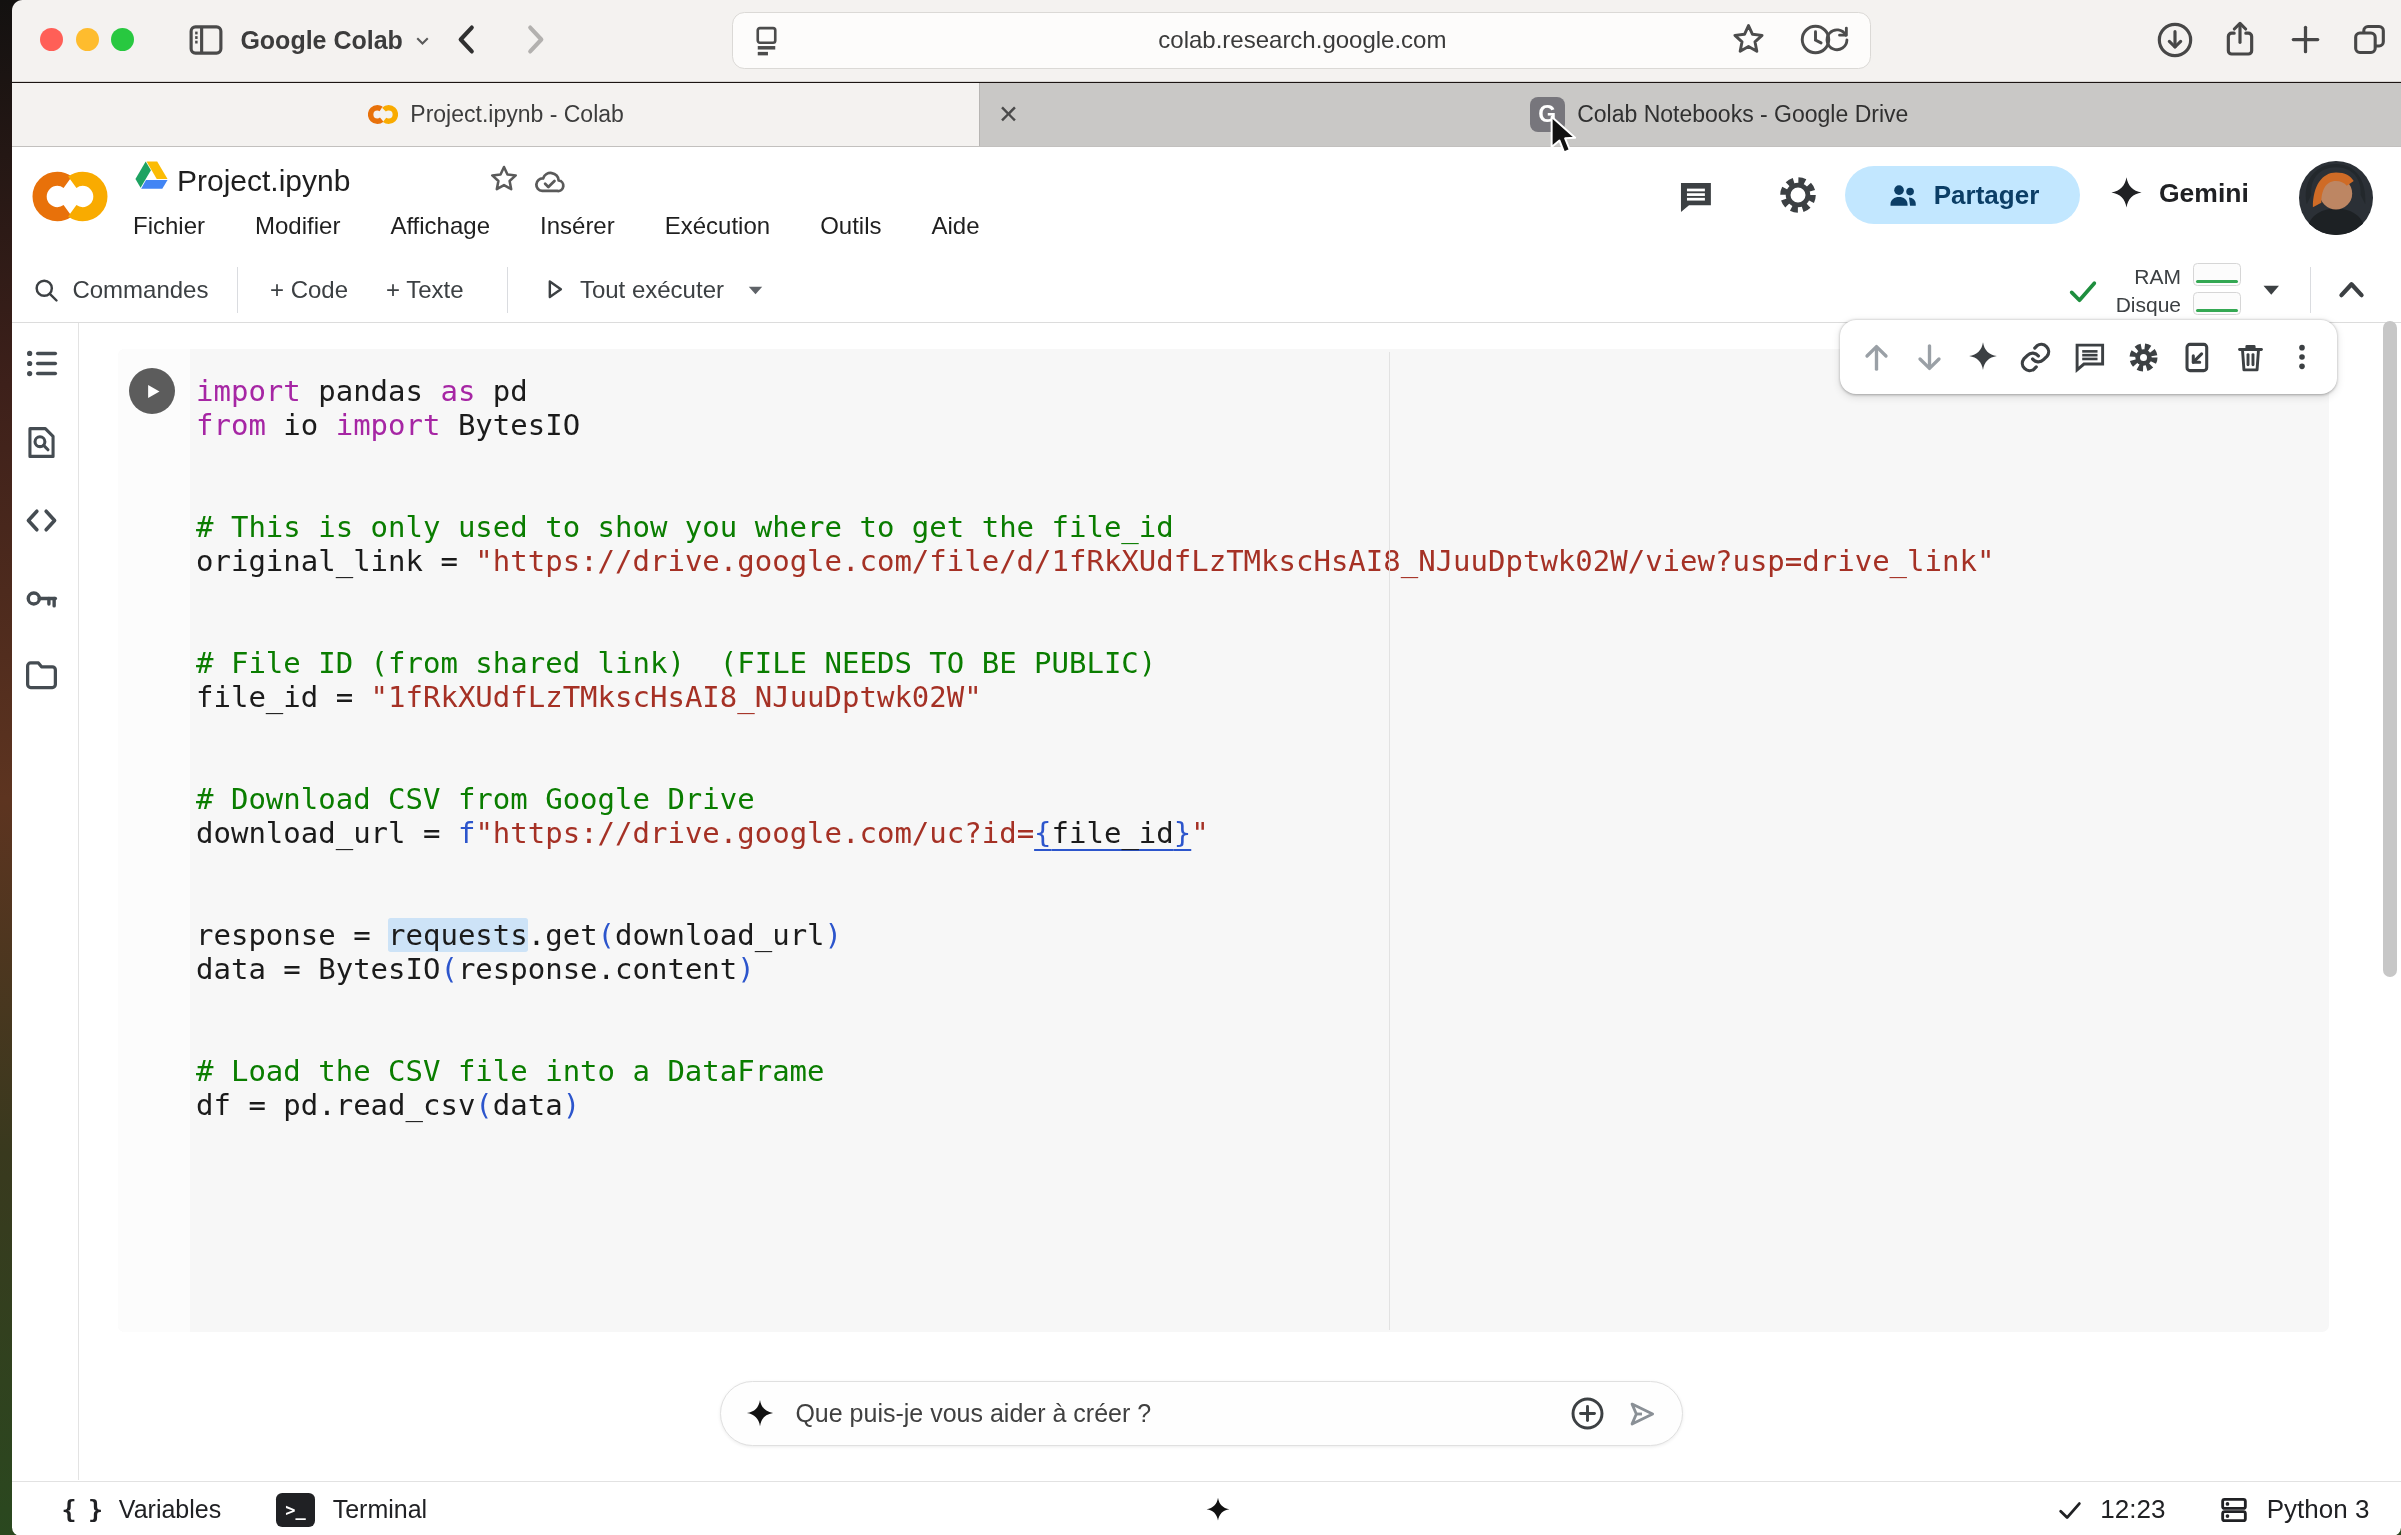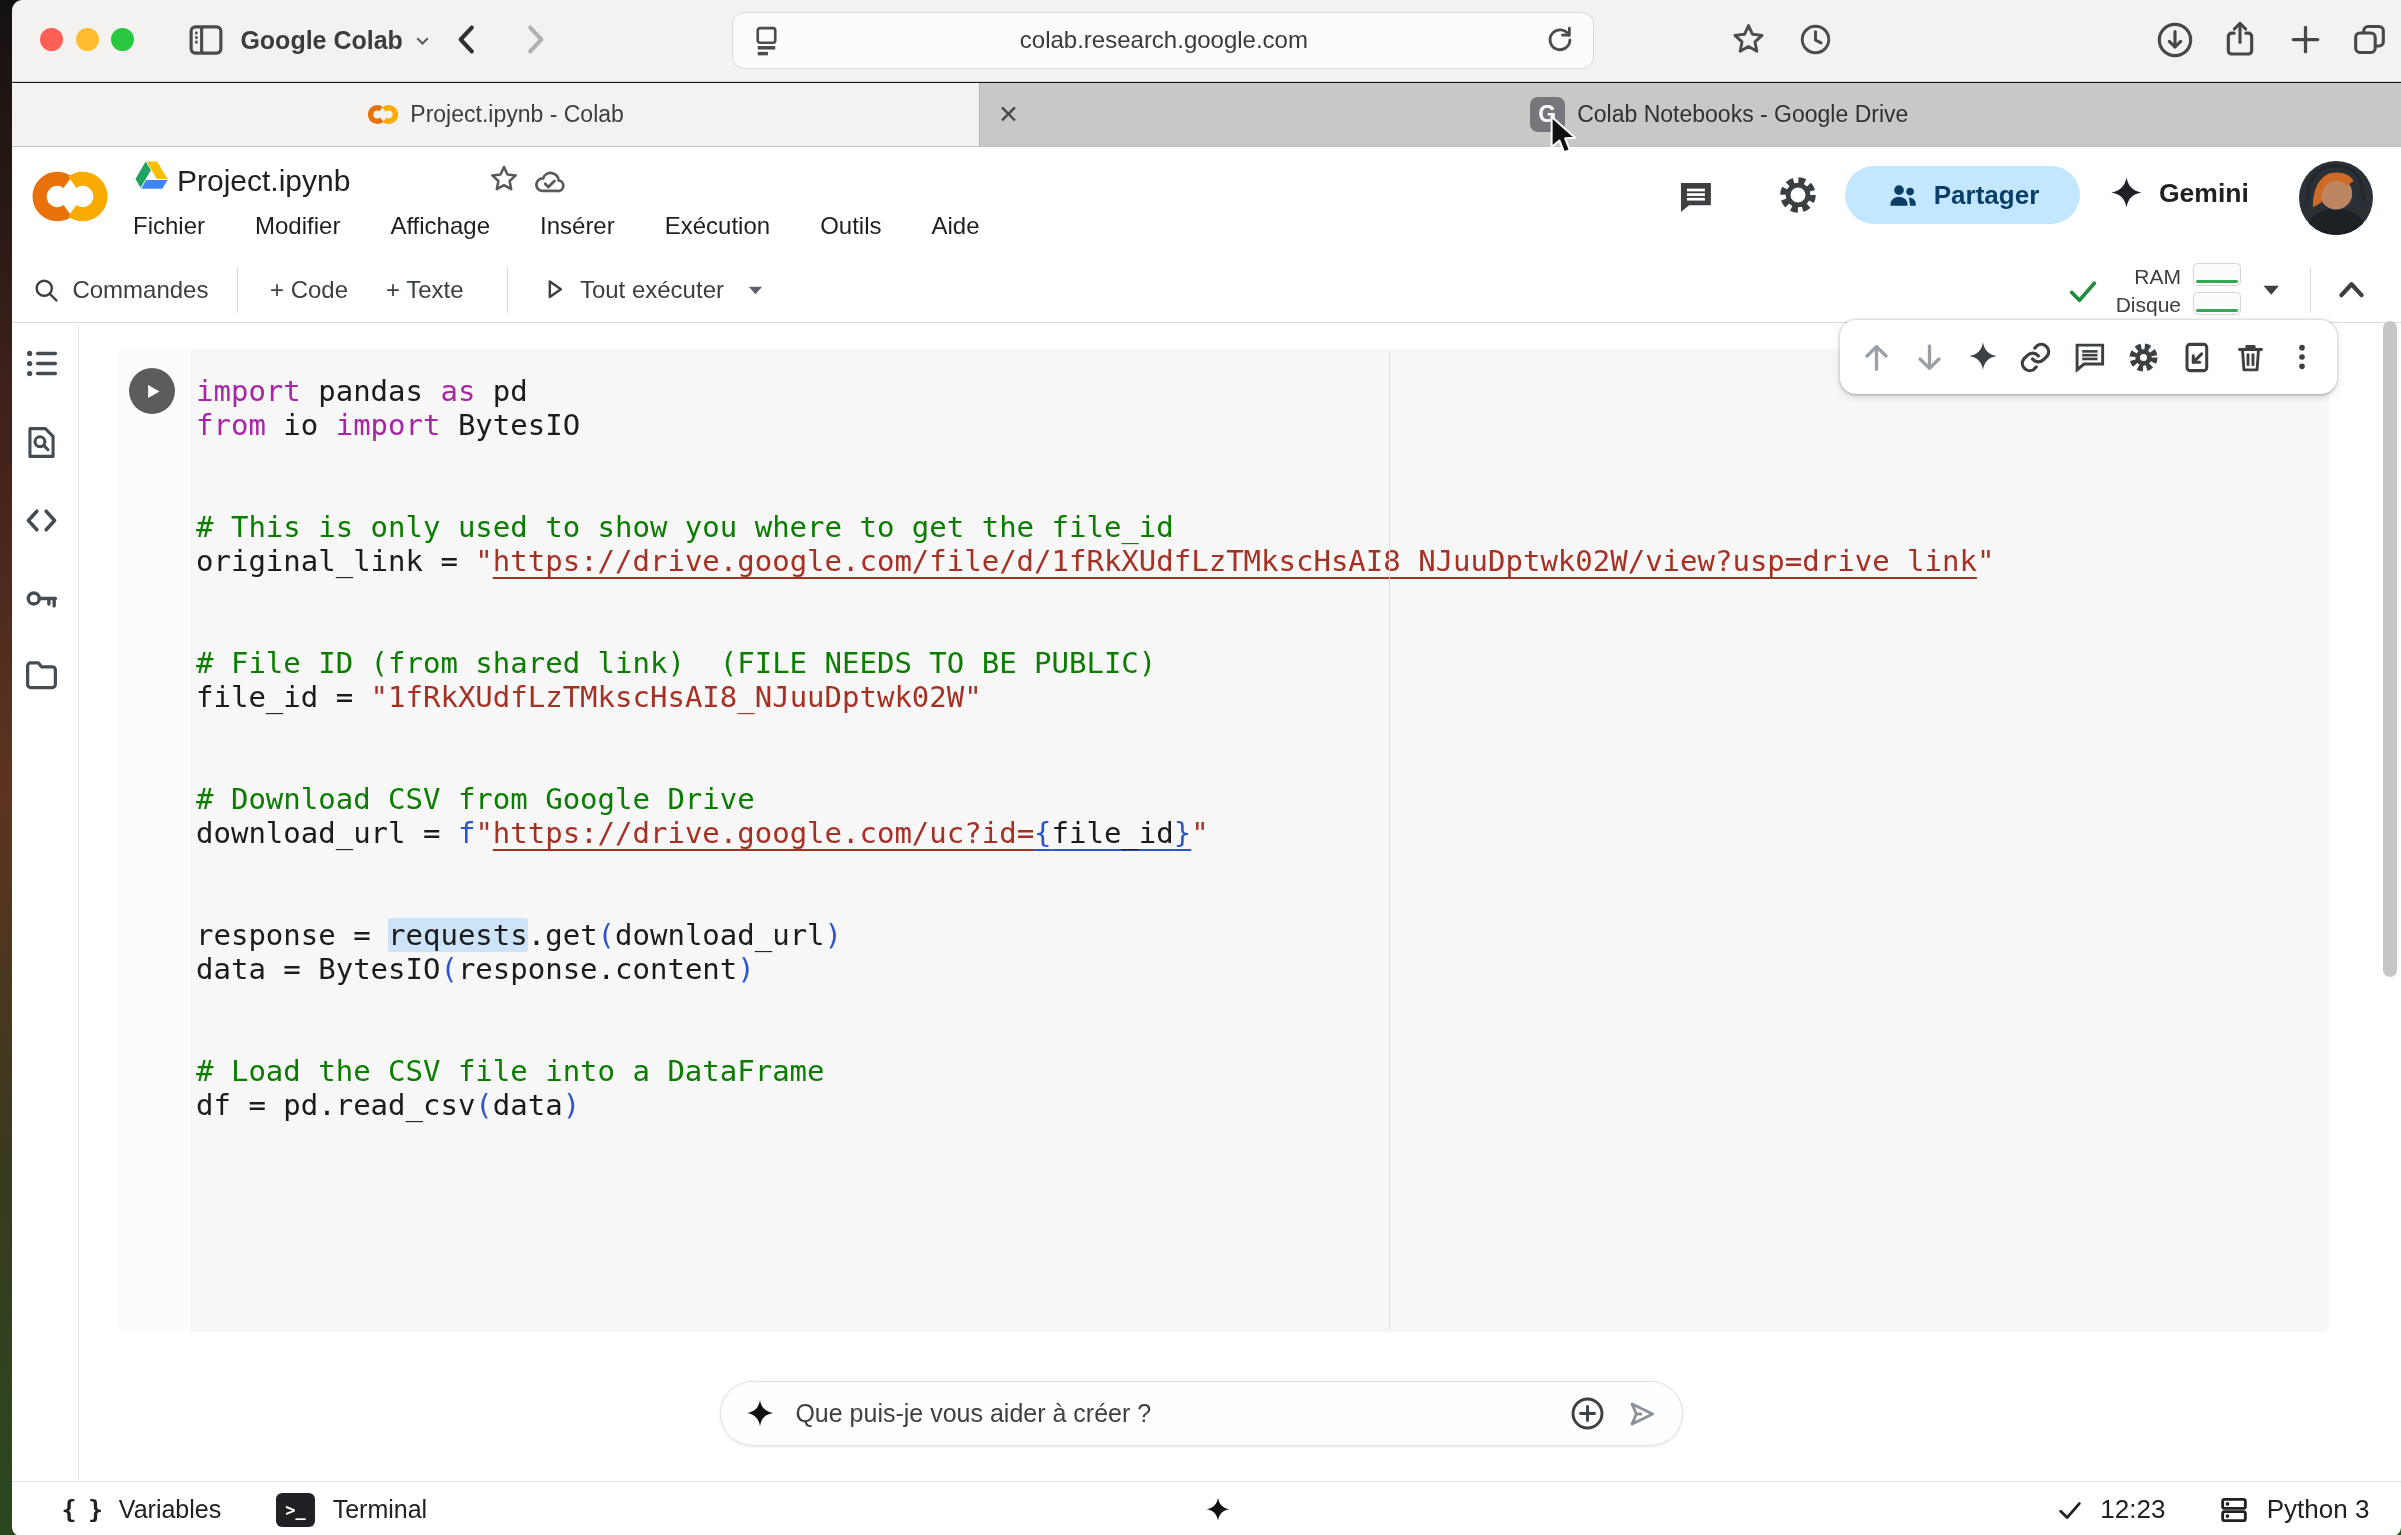--- a/index.html
+++ b/index.html
@@ -20,21 +20,21 @@
 
   
   #chrome{left:12.4px;top:0;width:2389px;height:82px;background:var(--chrome);
     border-bottom:0.9px solid var(--chrome-border);border-radius:10.6px 0 0 0;display:flex;align-items:center}
   .traffic{position:absolute;left:28px;top:28px;display:flex;gap:12.4px}
   .traffic span{width:23px;height:23px;border-radius:50%;display:block}
   .t-close{background:#ff5f57}.t-min{background:#febc2e}.t-zoom{background:#28c840}
   .chrome-btn{position:absolute;background:none;border:none;cursor:default}
   .profile{position:absolute;left:228px;top:17.7px;height:46px;display:flex;align-items:center;gap:8.8px;
     font-size:25px;font-weight:700;color:#3c3c3c}
-  #urlbar{position:absolute;left:720px;top:11.5px;width:862px;height:57px;background:#fdfcfb;
+  #urlbar{position:absolute;left:720px;top:11.5px;width:1139px;height:57px;background:#fdfcfb;
     border:0.9px solid #dbd9d6;border-radius:12.4px;display:flex;align-items:center;padding:0 16px}
   #urlbar .url-text{flex:1;text-align:center;font-size:24px;color:#3a3a3a}
 
   
   #tabstrip{left:12.4px;top:83px;width:2389px;height:64px;display:flex;background:var(--tab-inactive);
     border-bottom:0.9px solid #c2c0be}
   .tab{display:flex;align-items:center;font-size:23px}
   .tab.active{width:967px;background:var(--chrome);justify-content:center;gap:12.4px;color:#3d3d3d}
   .tab.inactive{flex:1;background:var(--tab-inactive);color:#303030;padding-left:17.7px;gap:12.4px;
     border-left:0.9px solid #b7b5b3}
@@ -77,21 +77,21 @@
   
   #cell{left:118px;top:349px;width:2211px;height:983px;background:#f7f7f7;border-radius:7px}
   #cell-gutter{left:118px;top:349px;width:72px;height:983px;background:#fcfcfc;border-radius:7px 0 0 7px}
   #run-btn{left:129px;top:368px;width:46px;height:46px;border-radius:50%;background:#5c5c5c;border:none;
     display:flex;align-items:center;justify-content:center}
   #code-editor{left:196px;top:374px;font-family:"DejaVu Sans Mono","Liberation Mono",monospace;
     font-size:29px;line-height:34px;color:#1b1b1b}
   .code-line{height:34px;white-space:pre}
   .tk-kw{color:var(--kw)} .tk-pl{color:#1b1b1b} .tk-com{color:var(--com)} .tk-str{color:var(--str)}
   .tk-brk{color:var(--brk)}
-  .tk-stru{color:var(--str);text-decoration:underline;text-decoration-thickness:2.2px;text-underline-offset:6.2px}
+  .tk-stru{color:var(--str);text-decoration-thickness:2.2px;text-underline-offset:6.2px}
   .tk-brku{color:var(--brk);text-decoration:underline;text-decoration-thickness:2.2px;text-underline-offset:6.2px}
   .tk-plu{color:#1b1b1b;text-decoration:underline;text-decoration-color:var(--brk);text-decoration-thickness:2.2px;text-underline-offset:6.2px}
   .tk-hl{background:var(--hl);border-radius:2.7px}
   .tk-cur{display:inline-block;width:2.7px;height:28px;background:#000;vertical-align:middle;margin-left:0.9px}
   #ruler{left:1389px;top:352px;width:0.9px;height:978px;background:#e2e2e2}
 
   
   #cell-toolbar{left:1840px;top:320px;width:497px;height:74px;background:#fff;border-radius:16px;
     box-shadow:0 0.9px 2.7px rgba(0,0,0,.28),0 2.7px 8.8px rgba(0,0,0,.12);
     display:flex;align-items:center;justify-content:space-evenly}

